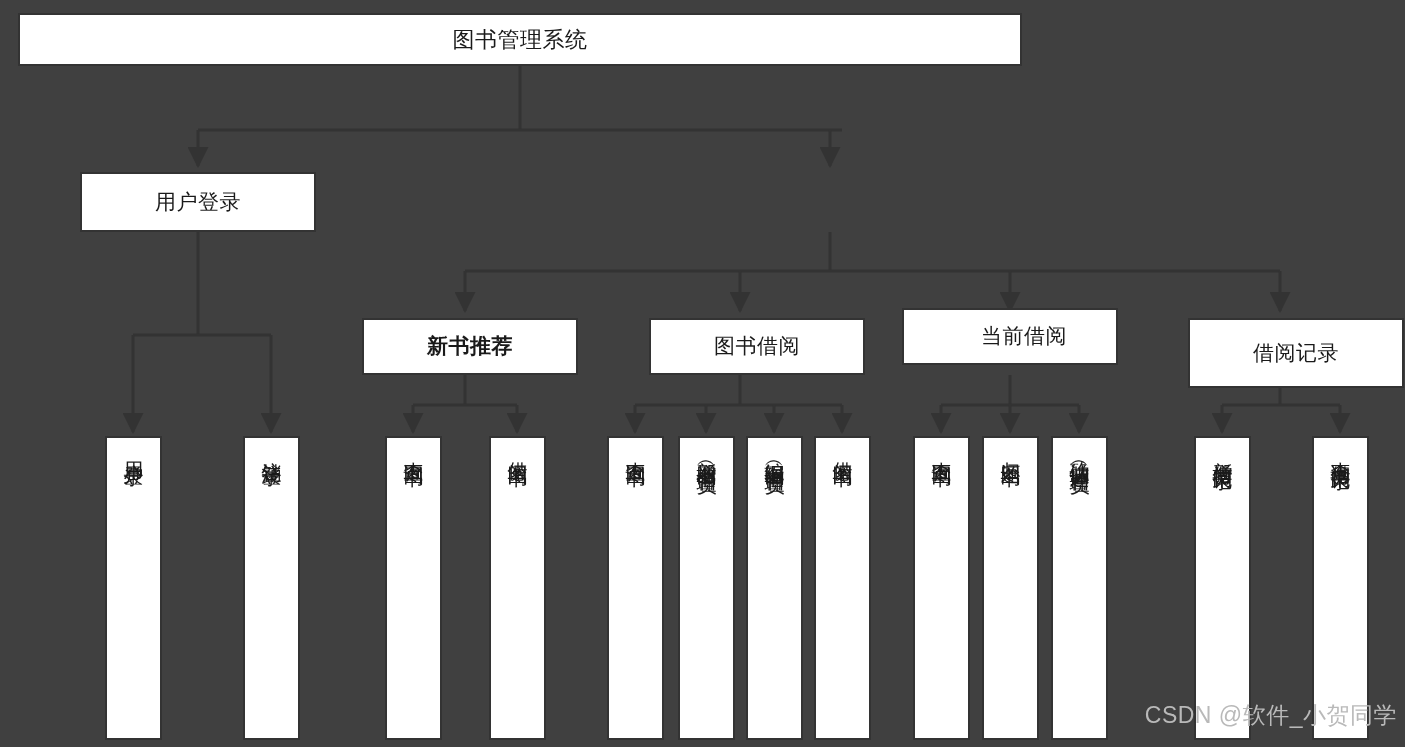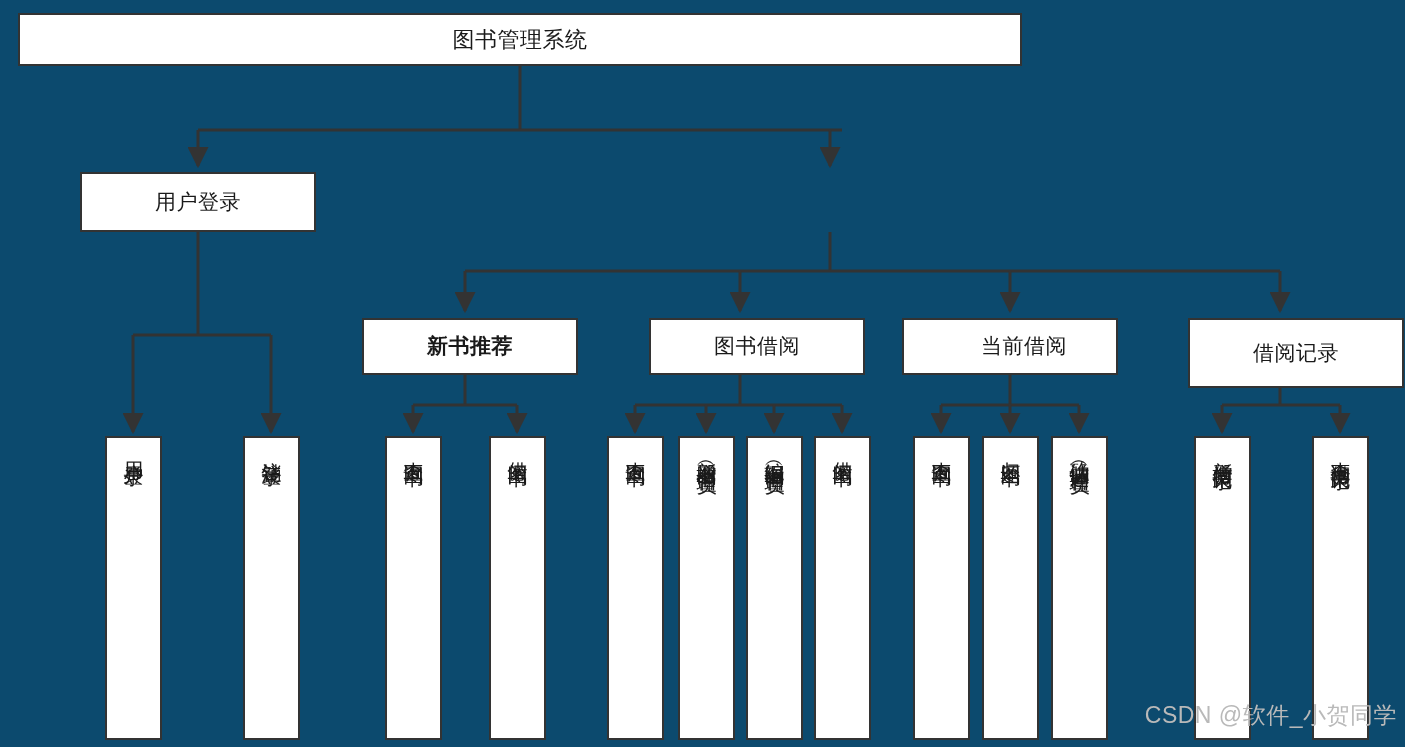--- a/index.html
+++ b/index.html
@@ -8,21 +8,21 @@
     padding: 0;
     background: #ffffff;
   }
   body {
     font-family: "Liberation Sans", "DejaVu Sans", sans-serif;
   }
   #diagram-root {
     position: relative;
     width: 1405px;
     height: 747px;
-    background: #0c4a6e;
+    background: #404040;
     overflow: hidden;
   }
   #diagram-svg {
     position: absolute;
     left: 0;
     top: 0;
     width: 1405px;
     height: 747px;
   }
   .node {
@@ -138,21 +138,21 @@
   <div class="node horiz" style="left:80px; top:172px; width:236px; height:60px;">
     <span class="label">用户登录</span>
   </div>
 
   <div class="node horiz" style="left:362px; top:318px; width:216px; height:57px;font-weight:bold;">
     <span class="label">新书推荐</span>
   </div>
   <div class="node horiz" style="left:649px; top:318px; width:216px; height:57px;">
     <span class="label">图书借阅</span>
   </div>
-  <div class="node horiz" style="left:902px; top:318px; width:216px; height:57px;padding-left:28px;">
+  <div class="node horiz" style="left:902px; top:308px; width:216px; height:57px;padding-left:28px;">
     <span class="label">当前借阅</span>
   </div>
   <div class="node horiz" style="left:1172px; top:318px; width:216px; height:70px;margin-left:16px;">
     <span class="label">借阅记录</span>
   </div>
 
   <div class="node vert" style="left:105px; top:436px; width:57px; height:304px;">
     <span class="label">用户登录</span>
   </div>
   <div class="node vert" style="left:243px; top:436px; width:57px; height:304px;">

